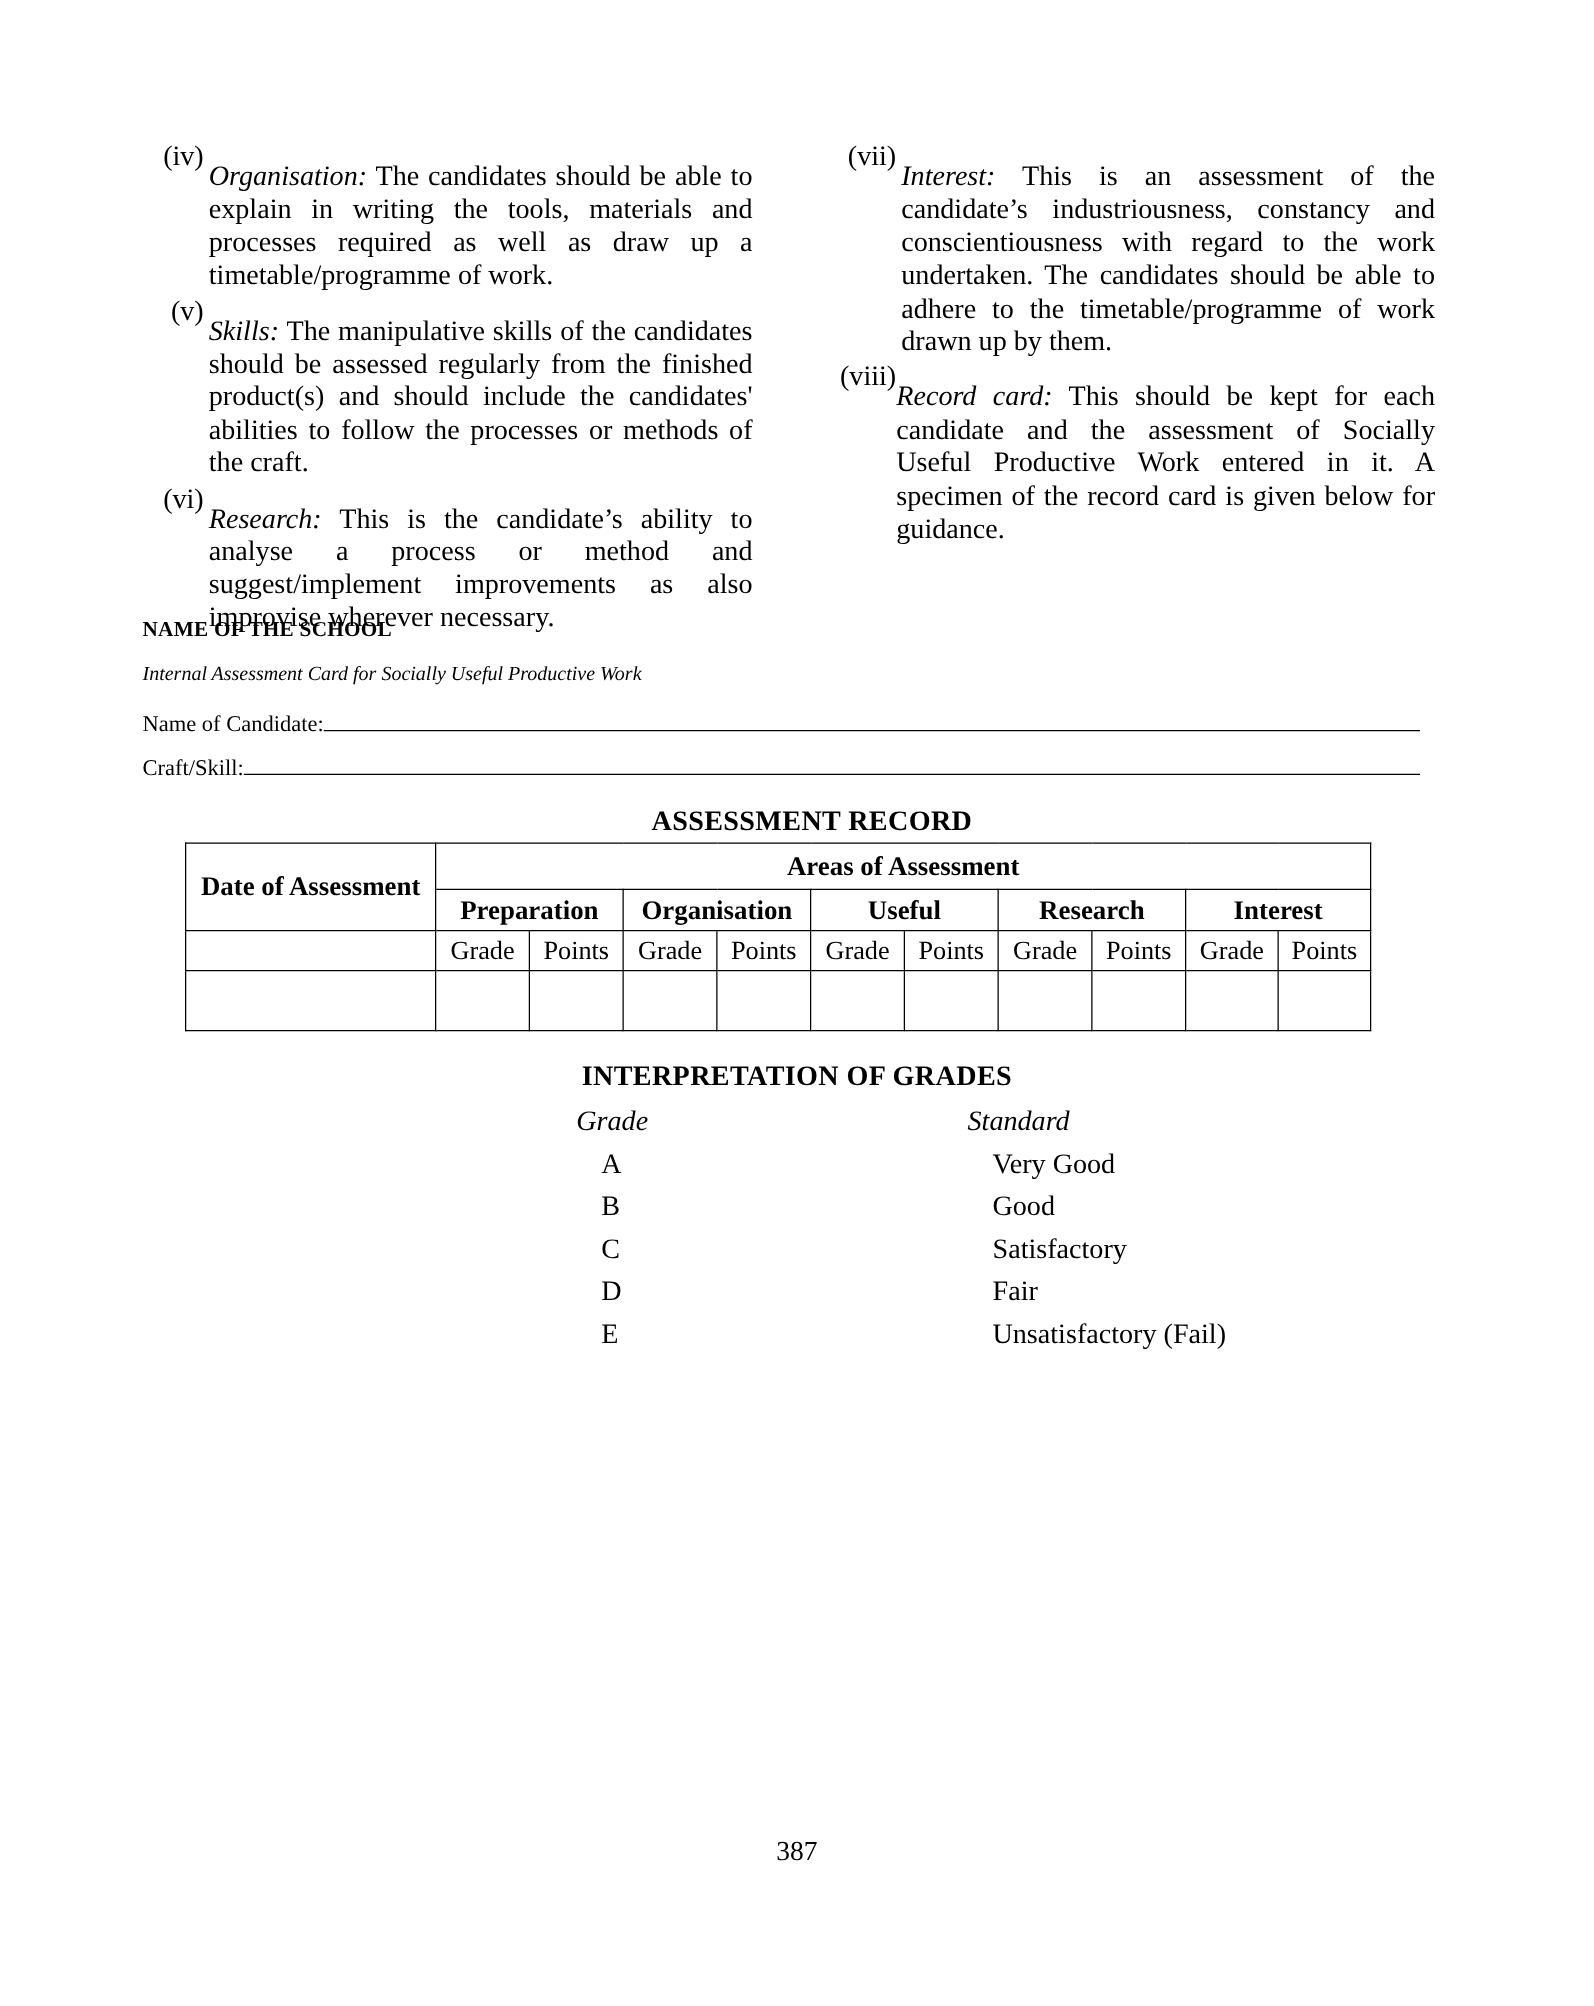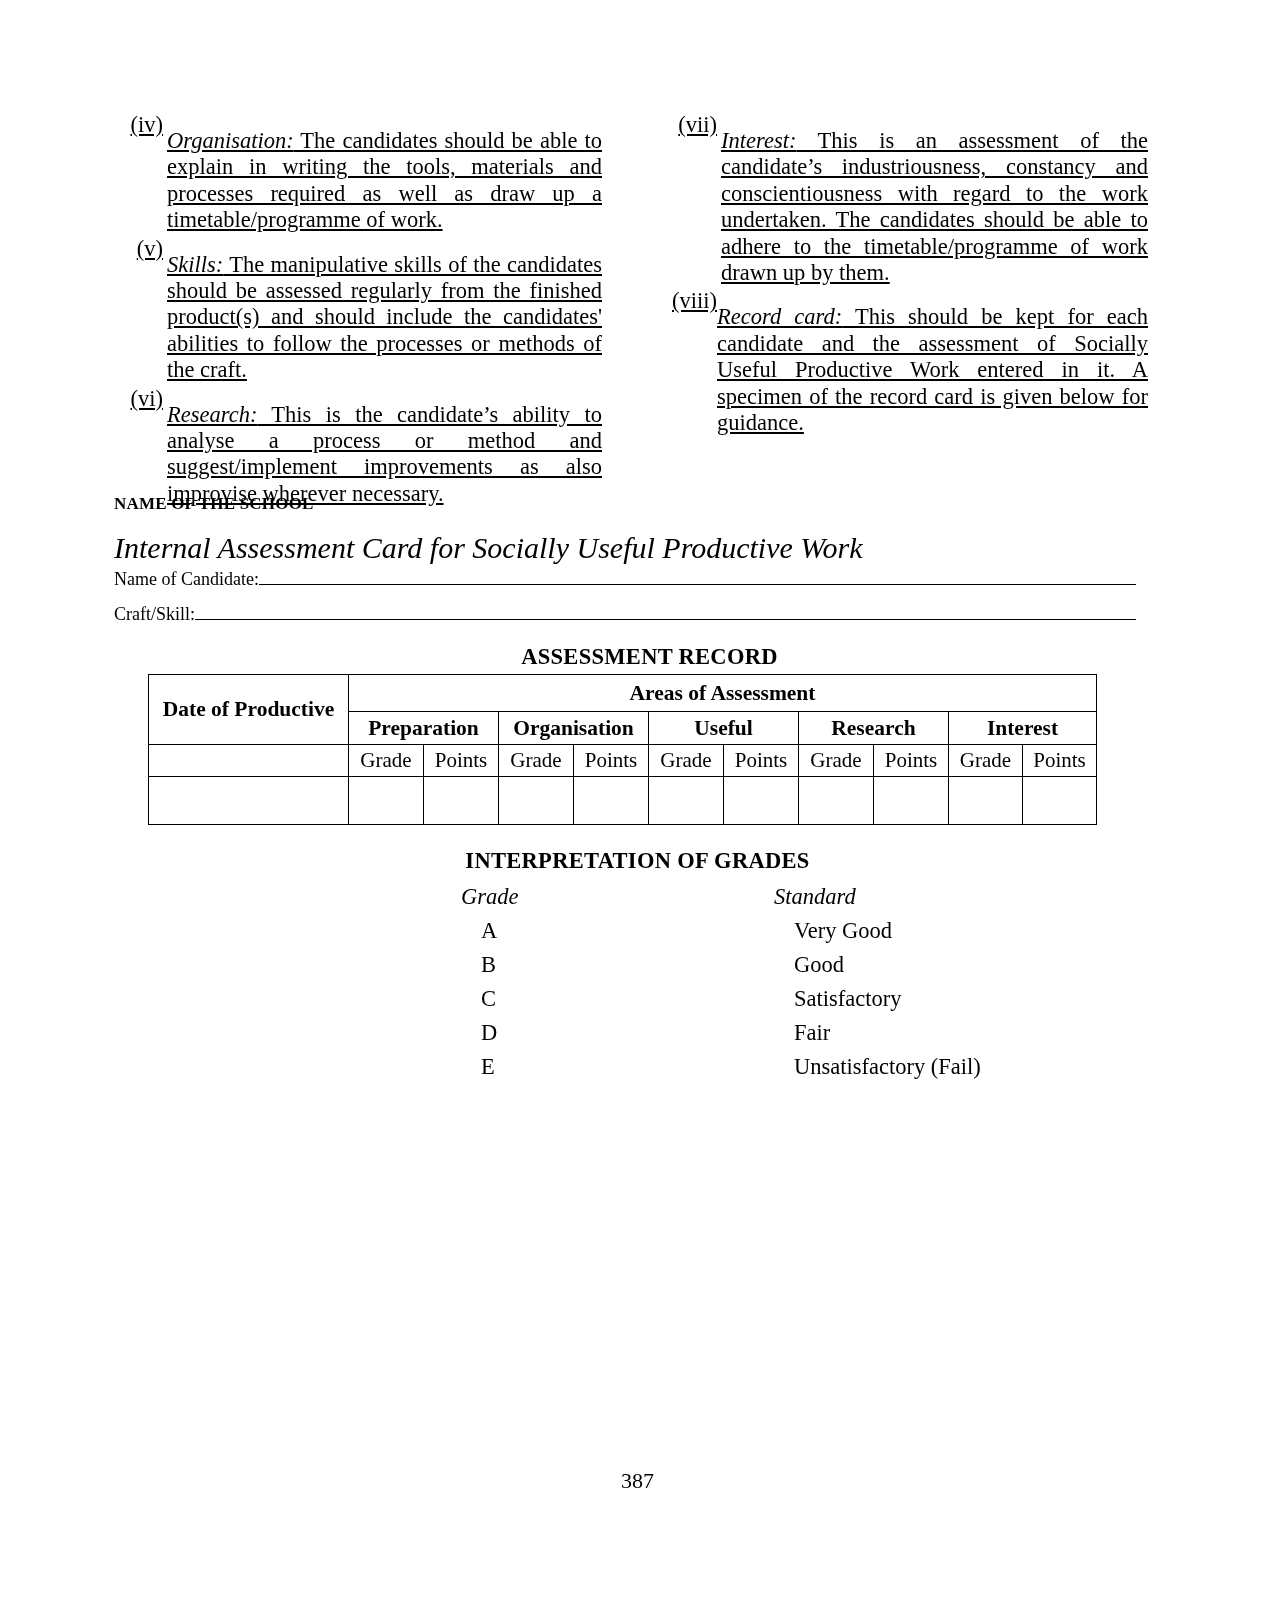--- a/index.html
+++ b/index.html
@@ -25,21 +25,21 @@
 
   
   .cols {
     position: absolute;
     left: 113px;
     top: 112px;
     width: 1035px;
     display: flex;
     gap: 58px;
   }
-  .col { width: 489px; text-decoration: underline; }
+  .col { width: 489px; }
   .col.right { width: 488px; }
 
   .li {
     display: flex;
     align-items: flex-start;
     margin-bottom: 2px;
     font-size: 22.5px;
     line-height: 26.4px;
   }
   .li .marker {
@@ -67,21 +67,21 @@
     left: 114px;
     top: 494px;
     font-size: 17px;
     font-weight: bold;
     letter-spacing: 0.2px;
   }
   .card-subtitle {
     position: absolute;
     left: 114px;
     top: 531px;
-    font-size: 30px;
+    font-size: 16px;
     font-style: italic;
   }
 
   .field-row {
     position: absolute;
     left: 114px;
     font-size: 18px;
     display: flex;
     align-items: baseline;
     width: 1022px;
@@ -226,21 +226,21 @@
         <col style="width:75px">
       <col style="width:75px">
         <col style="width:75px">
       <col style="width:75px">
         <col style="width:75px">
       <col style="width:74px">
         <col style="width:74px">
     </colgroup>
     <tbody>
       <tr class="h-date">
-        <td class="bold" rowspan="2">Date of Productive</td>
+        <td class="bold" rowspan="2">Date of Assessment</td>
         <td class="bold" colspan="10">Areas of Assessment</td>
       </tr>
       <tr class="h-area">
         <td class="bold" colspan="2">Preparation</td>
         <td class="bold" colspan="2">Organisation</td>
         <td class="bold" colspan="2">Useful</td>
         <td class="bold" colspan="2">Research</td>
         <td class="bold" colspan="2">Interest</td>
       </tr>
       <tr class="h-gp">

